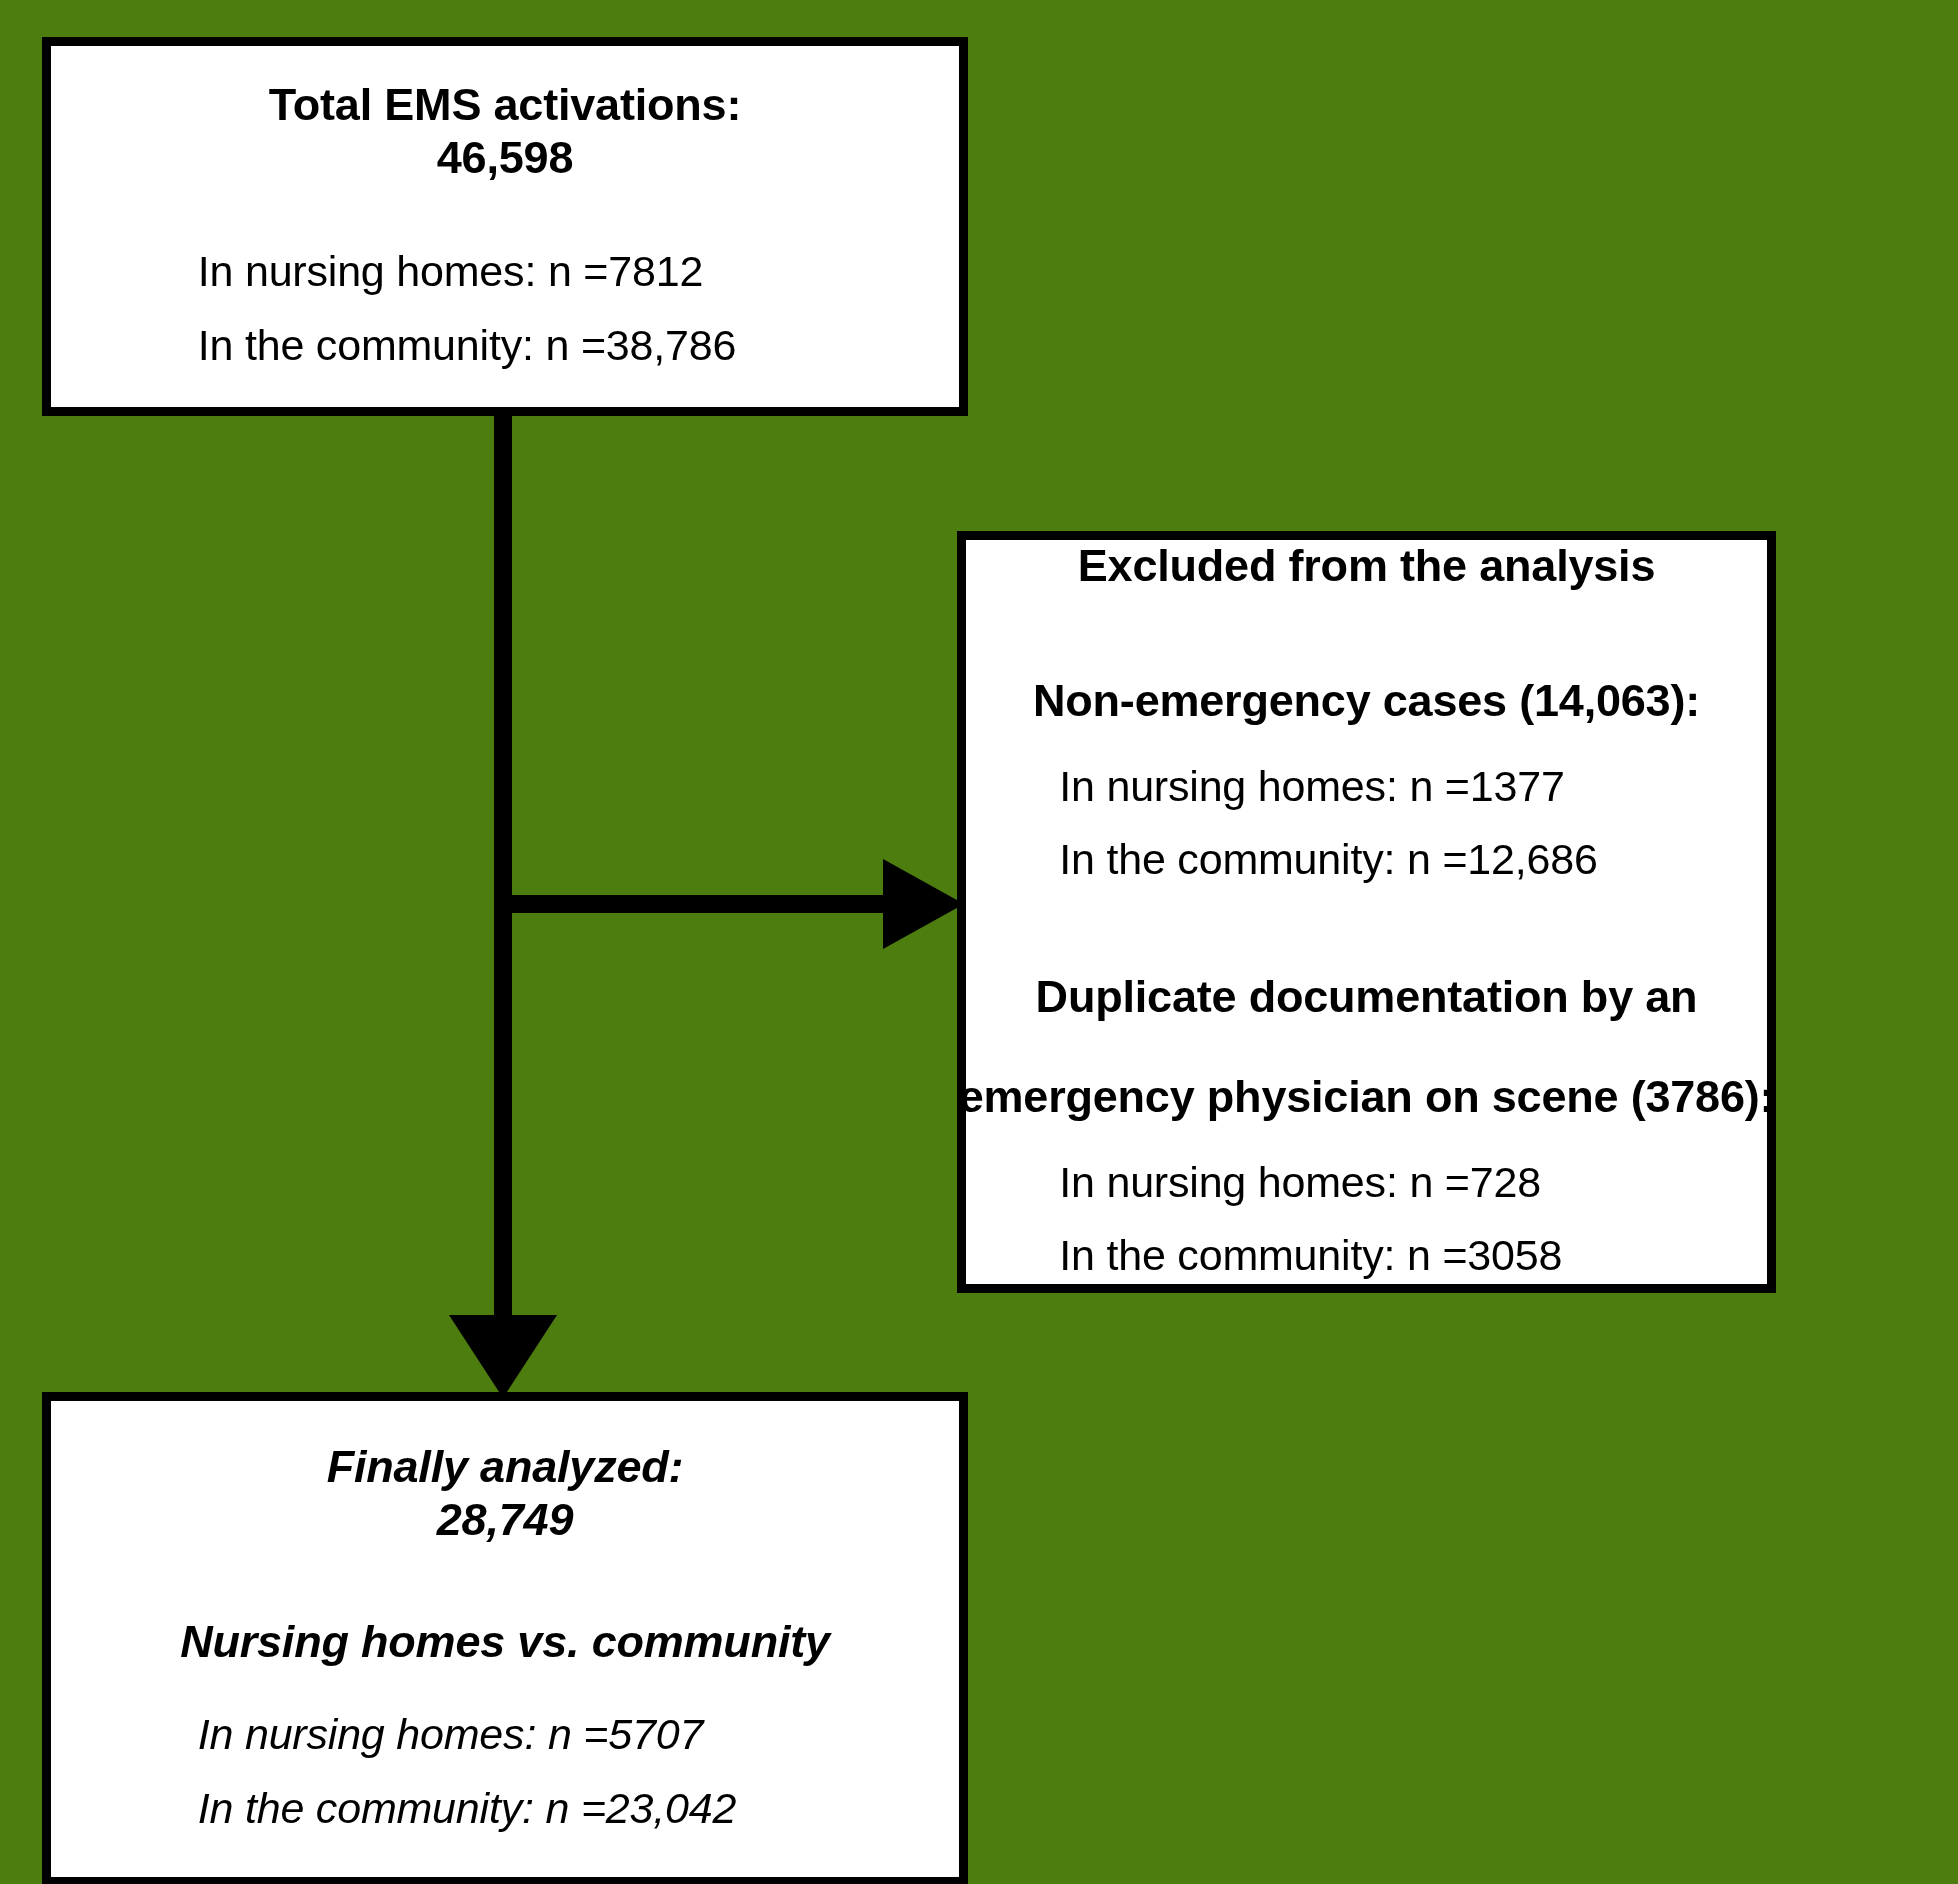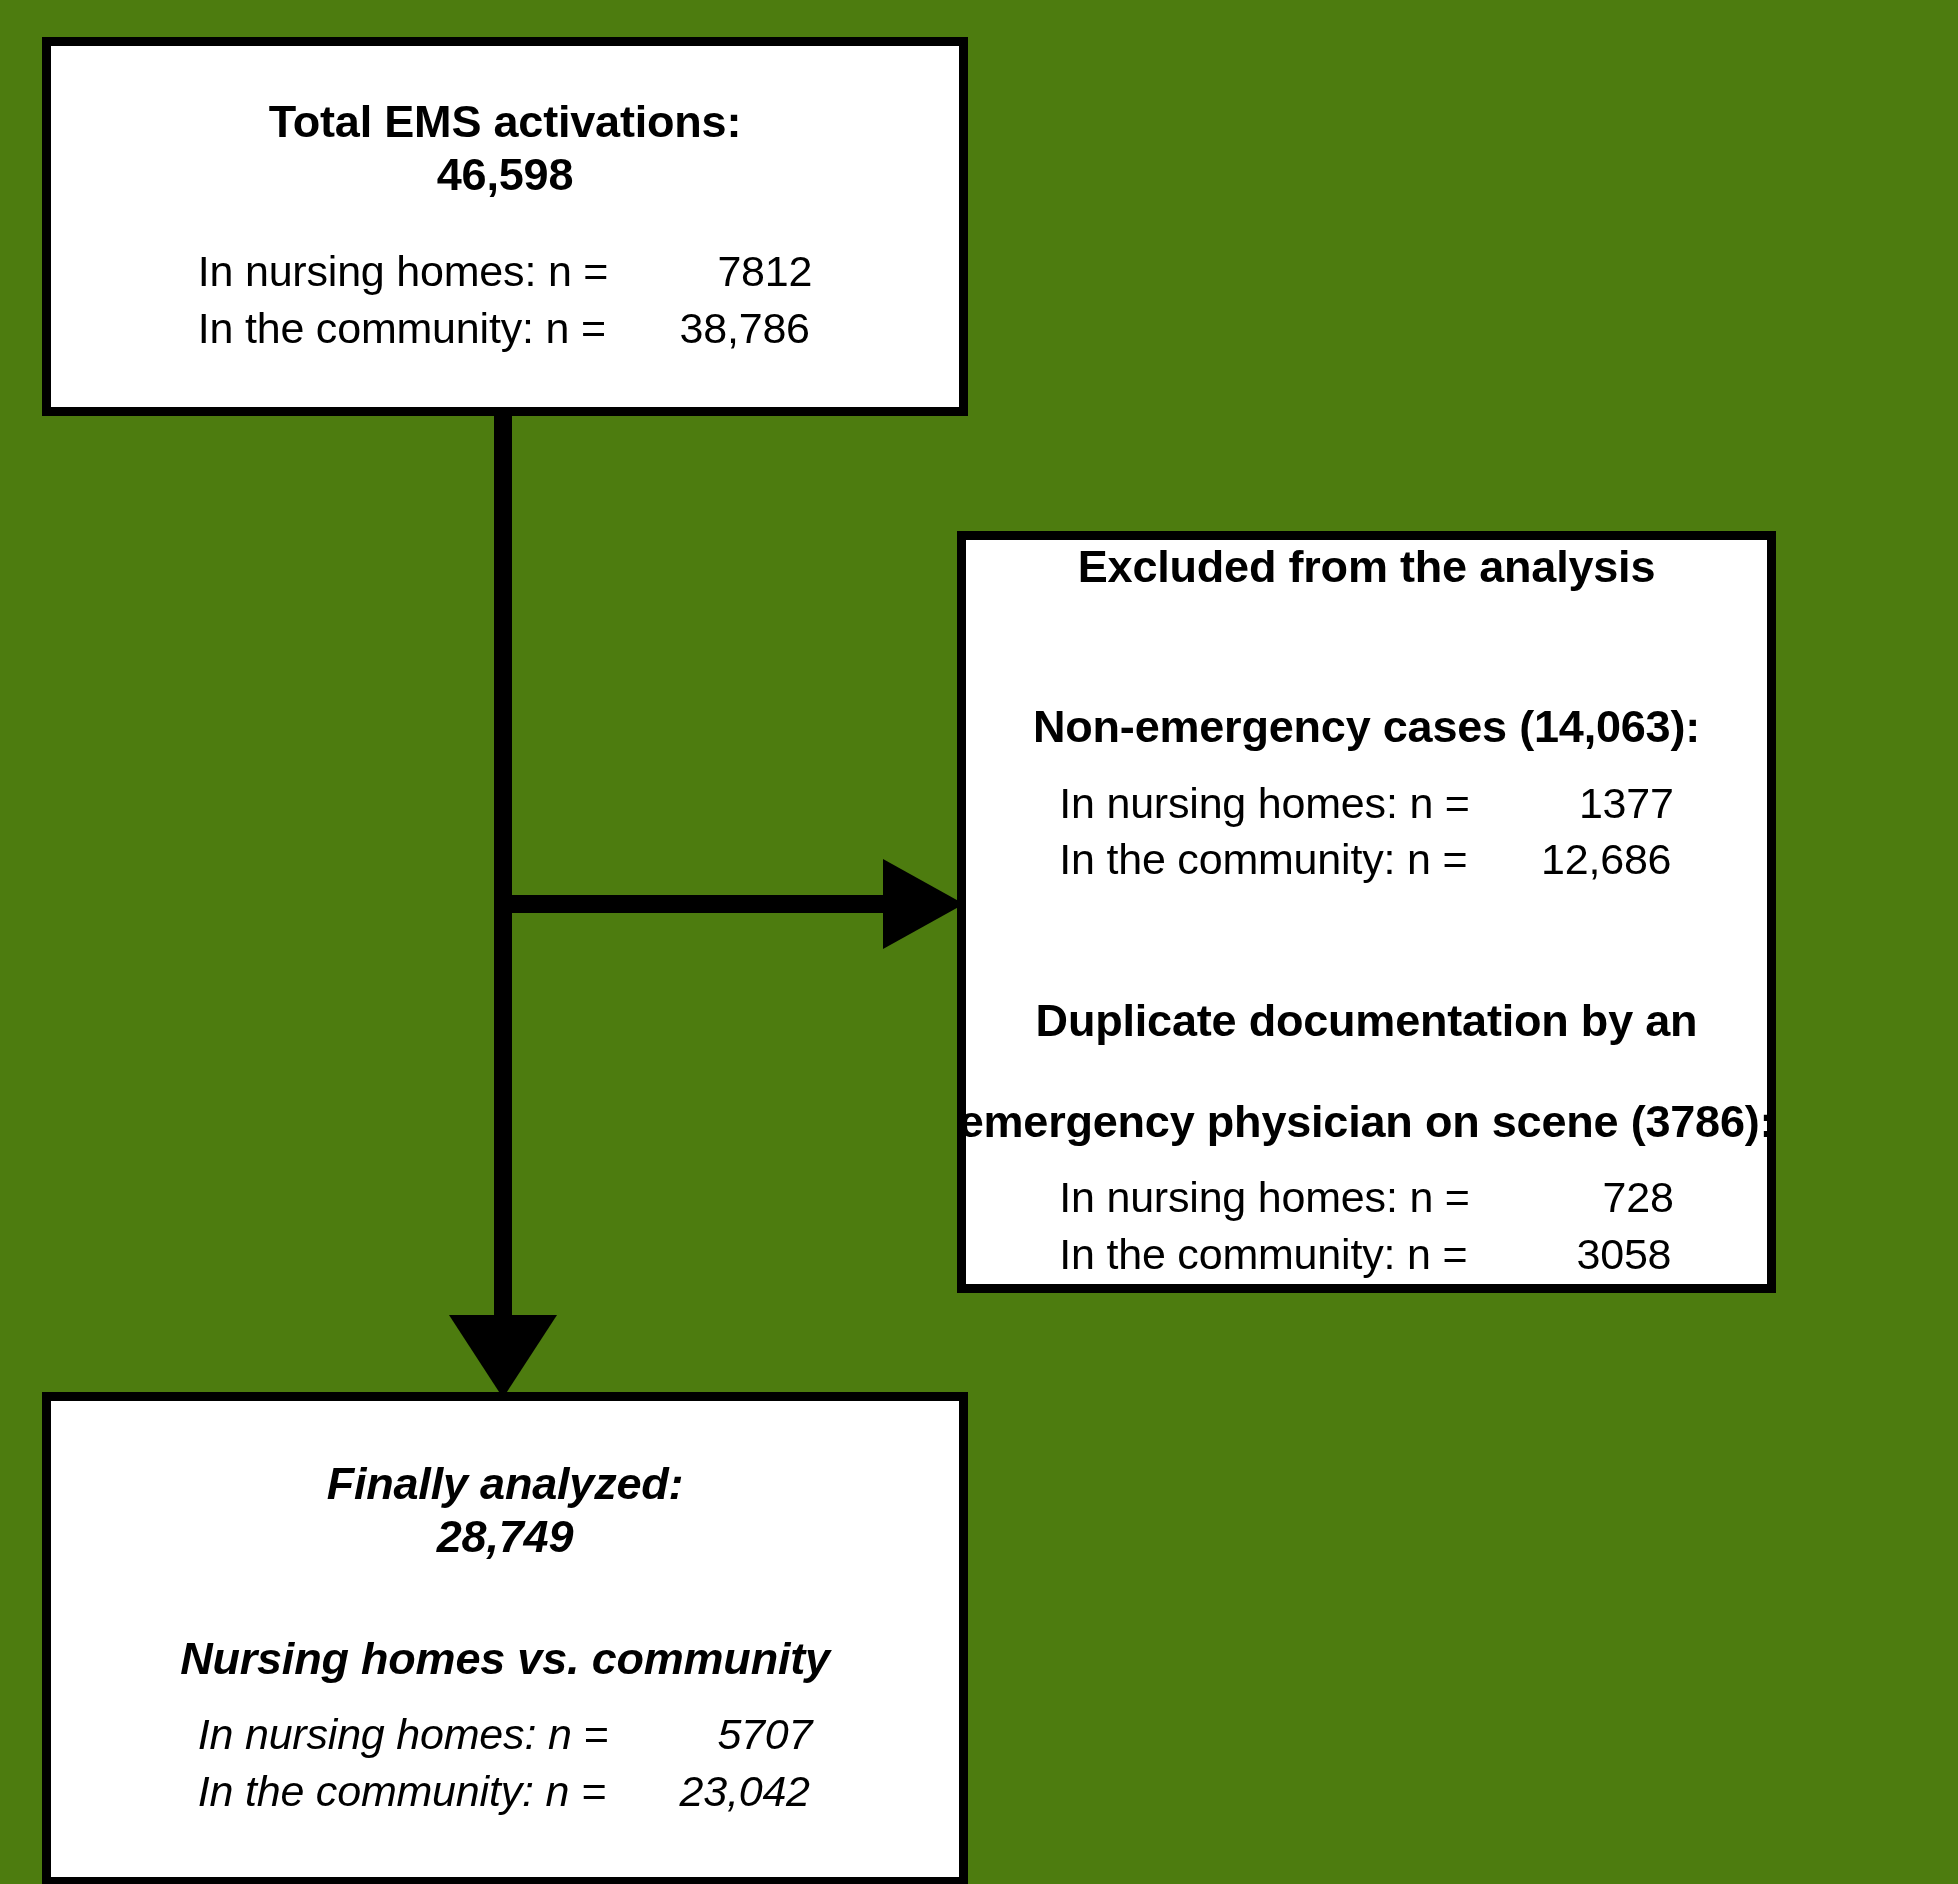--- a/index.html
+++ b/index.html
@@ -77,23 +77,24 @@
   .detail-row {
     font-size: 43px;
     line-height: 1.32;
     white-space: nowrap;
     display: flex;
     align-items: baseline;
     letter-spacing: -0.2px;
   }
   .detail-label {
     text-align: left;
+    margin-top: 17px;
   }
   .detail-value {
-    text-align: right;
+    text-align: left;
     display: inline-block;
     min-width: 204px;
   }
 
   .gap-sm { height: 21px; }
   .gap-md { height: 42px; }
   .gap-lg { height: 59px; }
 
   
   .connector {

